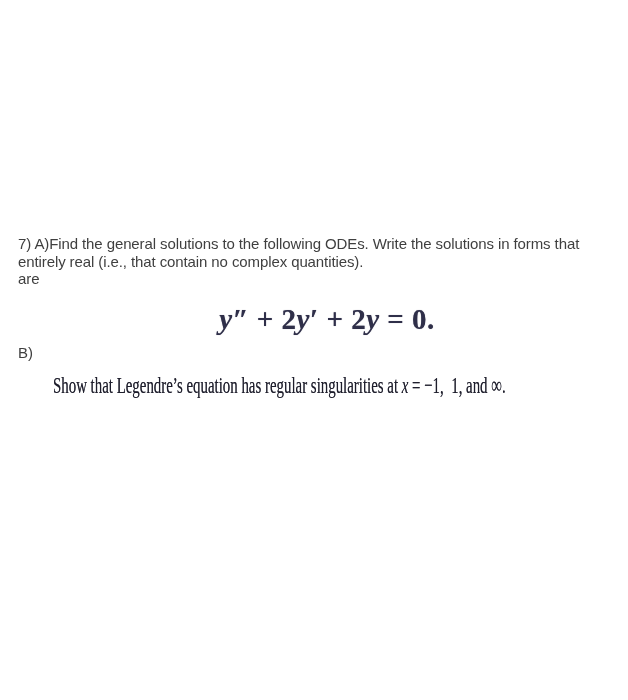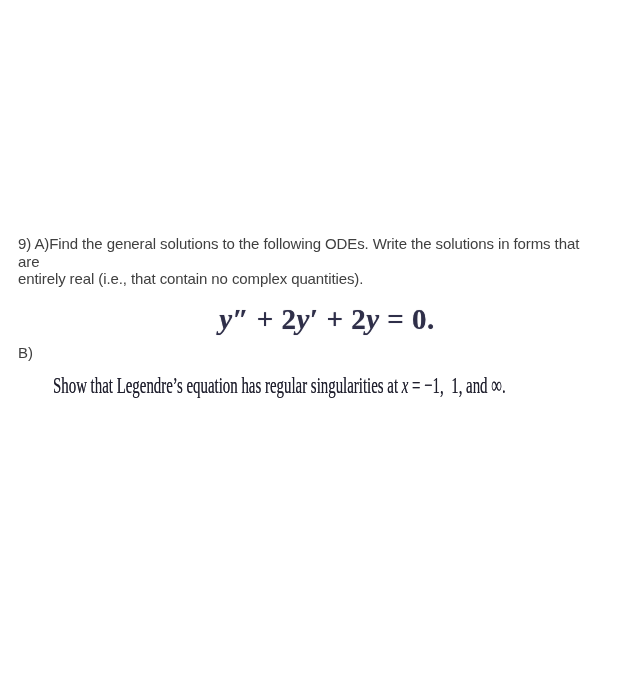--- a/index.html
+++ b/index.html
@@ -72,23 +72,23 @@
   .part-b-line .pre {
     white-space: pre;
   }
 </style>
 </head>
 <body>
 
 <div class="canvas">
 
   <div class="intro">
-    <div class="intro-line">9) A)Find the general solutions to the following ODEs. Write the solutions in forms that</div>
+    <div class="intro-line">7) A)Find the general solutions to the following ODEs. Write the solutions in forms that</div>
+    <div class="intro-line">entirely real (i.e., that contain no complex quantities).</div>
     <div class="intro-line">are</div>
-    <div class="intro-line">entirely real (i.e., that contain no complex quantities).</div>
   </div>
 
   <div class="equation"><span class="var">y</span><span>″</span><span> + 2</span><span class="var">y</span><span>′</span><span> + 2</span><span class="var">y</span><span> = 0.</span></div>
 
   <div class="part-b-label">B)</div>
 
   <div class="part-b-line"><span>Show that Legendre’s equation has regular singularities at </span><span class="var">x</span><span class="pre"> = −1,  1, and ∞.</span></div>
 
 </div>
 

